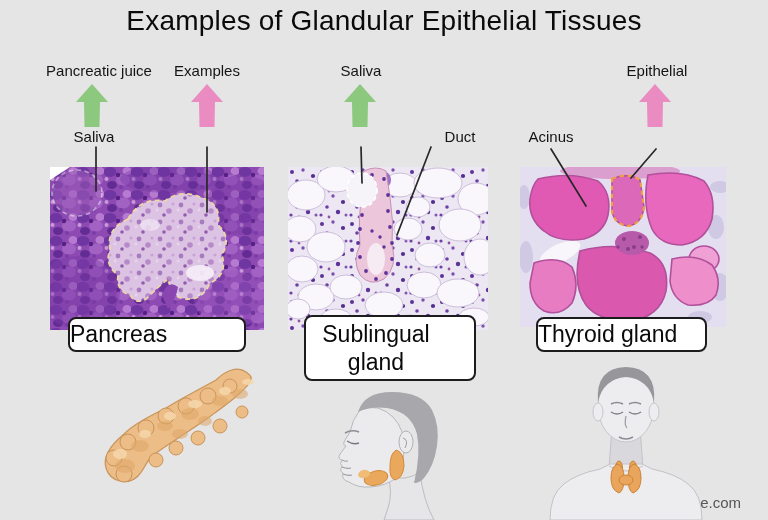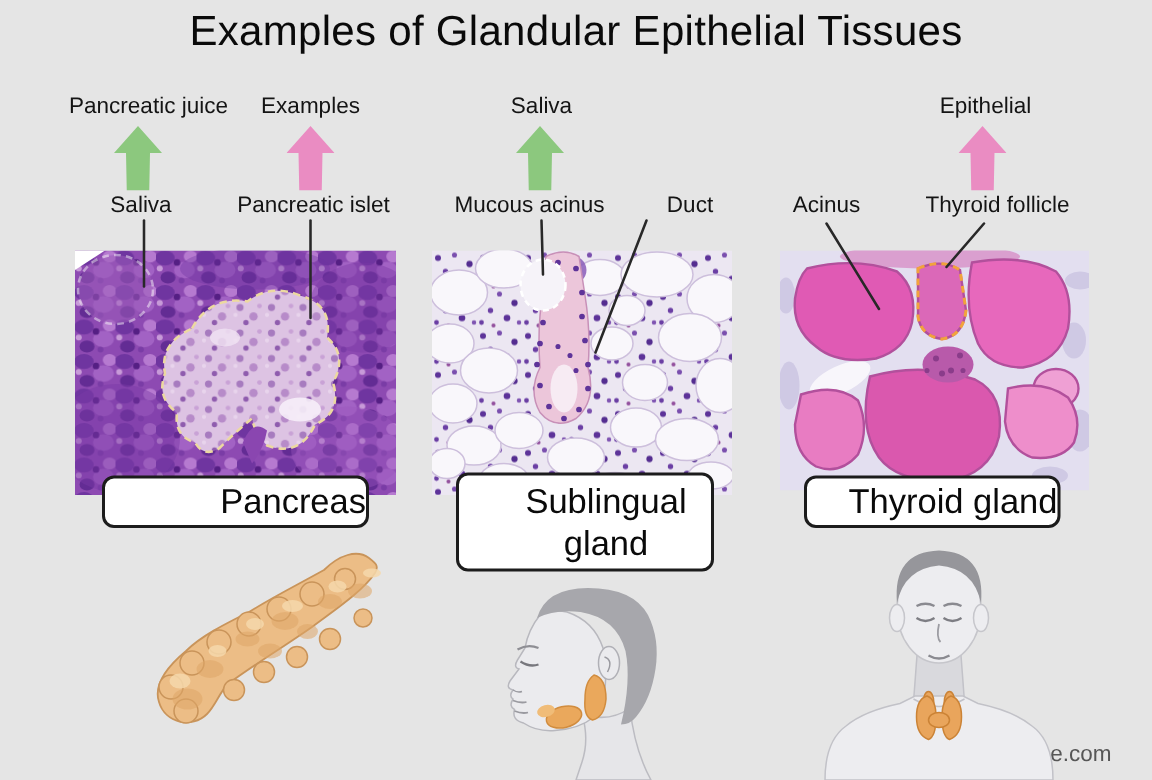--- a/index.html
+++ b/index.html
@@ -9,21 +9,21 @@
          font-size:28px;font-weight:400;color:#0a0a0a;letter-spacing:.2px;}
   .lbl{position:absolute;transform:translateX(-50%);font-size:15px;color:#141414;
        white-space:nowrap;line-height:18px;}
   .sec{top:62px;}
   .str{top:128px;}
   .arrow{position:absolute;width:32px;height:43px;top:84px;}
   .histo{position:absolute;z-index:1;}
   .organ{position:absolute;z-index:1;}
   .overlay{position:absolute;left:0;top:0;z-index:4;pointer-events:none;}
   .gbox{position:absolute;background:#ffffff;border:2px solid #1c1c1c;border-radius:8px;
-        display:flex;align-items:center;justify-content:flex-end;text-align:center;
+        display:flex;align-items:center;justify-content:flex-start;text-align:center;
         font-size:23px;color:#0a0a0a;z-index:5;box-sizing:border-box;}
   .gbox .inner{display:block;}
   .wrapbox .inner{width:140px;line-height:28px;}
   .watermark{position:absolute;top:494px;right:27px;font-size:15px;color:#565656;}
 </style>
 </head>
 <body>
 
 <div class="stage">
 
@@ -41,25 +41,22 @@
     <polygon points="16,0 32,18 24,18 23.5,43 8.5,43 8,18 0,18" fill="#ea8cc2"></polygon>
   </svg>
   <svg class="arrow" style="left:344px" viewBox="0 0 32 43">
     <polygon points="16,0 32,18 24,18 23.5,43 8.5,43 8,18 0,18" fill="#8cc87e"></polygon>
   </svg>
   <svg class="arrow" style="left:639px" viewBox="0 0 32 43">
     <polygon points="16,0 32,18 24,18 23.5,43 8.5,43 8,18 0,18" fill="#ea8cc2"></polygon>
   </svg>
 
   <div class="lbl str" style="left:94px">Saliva</div>
-  <div class="lbl str" style="left:209px">Pancreatic islet</div>
-  <div class="lbl str" style="left:353px">Mucous acinus</div>
   <div class="lbl str" style="left:460px">Duct</div>
   <div class="lbl str" style="left:551px">Acinus</div>
-  <div class="lbl str" style="left:665px">Thyroid follicle</div>
 
   <svg class="histo" style="left:50px;top:167px" width="214" height="163" viewBox="0 0 214 163">
     <defs>
       <pattern id="ptex" width="27" height="23" patternUnits="userSpaceOnUse">
         <rect width="27" height="23" fill="#8d4ab2"></rect>
         <ellipse cx="6" cy="5" rx="6.5" ry="5" fill="#6f35a0"></ellipse>
         <ellipse cx="19" cy="13" rx="7" ry="5.5" fill="#a262c4"></ellipse>
         <ellipse cx="8" cy="18" rx="5" ry="4" fill="#632c94"></ellipse>
         <ellipse cx="23" cy="4" rx="4.5" ry="4" fill="#b67ad0"></ellipse>
         <circle cx="14" cy="8" r="2.2" fill="#551f84"></circle>

